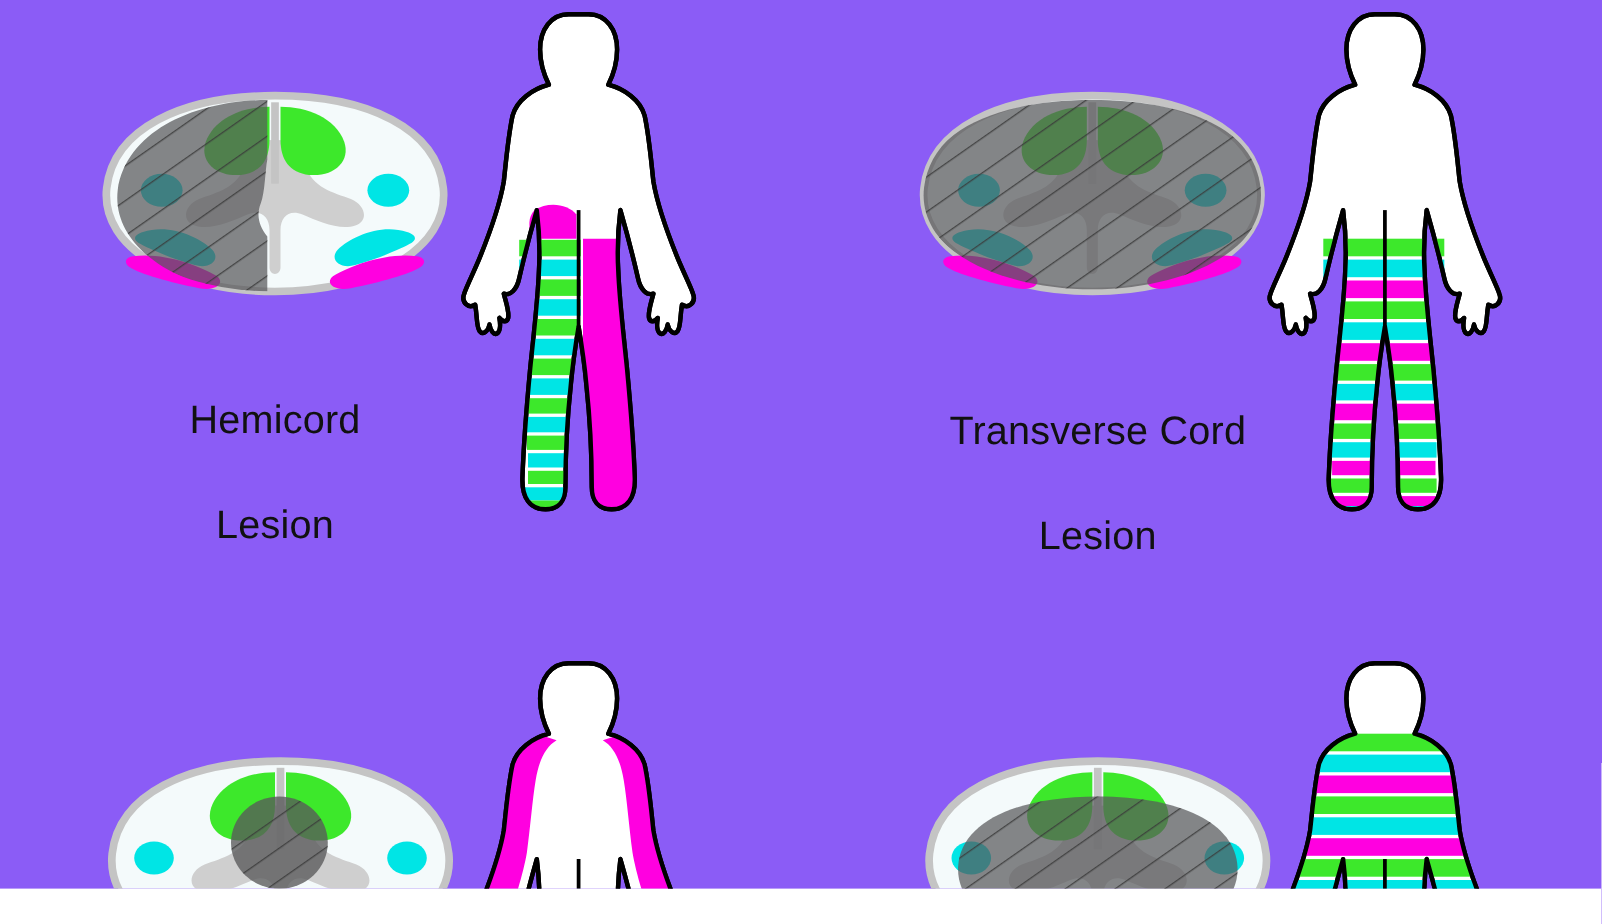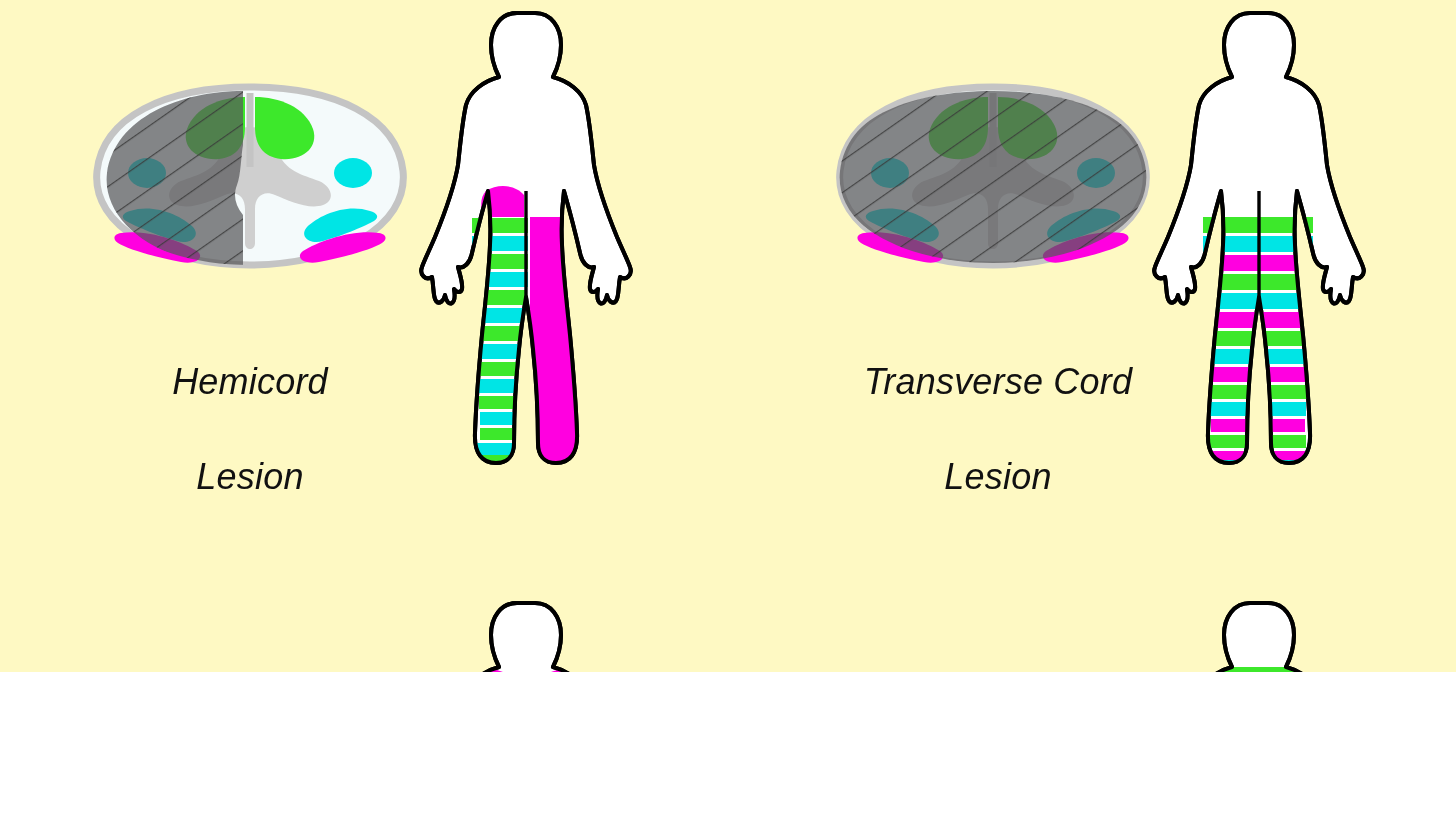--- a/index.html
+++ b/index.html
@@ -3,25 +3,24 @@
 <meta charset="utf-8">
 <style>
   html, body {
     margin: 0;
     padding: 0;
     background: #ffffff;
   }
   #figure {
     position: relative;
     width: 1456px;
-    height: 672px;
-    background: #fef9c3;
+    height: 808px;
+    background: #8b5cf6;
     overflow: hidden;
     font-family: "Liberation Sans", sans-serif;
-    font-style: italic;
   }
   .panel {
     position: absolute;
   }
   .cord-wrap, .body-wrap {
     position: absolute;
   }
   .panel-label {
     position: absolute;
     text-align: center;
@@ -155,21 +154,21 @@
         <path d="M285 136 C262 128 234 140 222 152 C214 161 224 170 238 166 C260 160 282 150 289 146 C295 142 292 138 285 136 Z" fill="#00E5E5"></path>
         <path d="M294 158 C268 154 234 166 218 176 C210 182 218 190 234 187 C260 182 288 174 297 168 C303 164 301 159 294 158 Z" fill="#FF00E0"></path>
 
         <g clip-path="url(#clipTrans)">
           <path d="M165 16 C252 16 314 44 320 96 C326 150 252 188 165 188 C78 188 4 150 10 96 C16 44 78 16 165 16 Z" fill="#58585A" opacity="0.72"></path>
           <path d="M165 16 C252 16 314 44 320 96 C326 150 252 188 165 188 C78 188 4 150 10 96 C16 44 78 16 165 16 Z" fill="url(#hatchB)" opacity="0.85"></path>
         </g>
       </svg>
     </div>
 
-    <div class="panel-label" style="left:110px;top:310px;width:320px;">
+    <div class="panel-label" style="left:110px;top:320px;width:320px;">
       <span>Transverse Cord</span><br>
       <span>Lesion</span>
     </div>
 
     <div class="body-wrap" style="left:425px;top:5px;width:230px;height:470px;">
       <svg viewBox="0 0 230 470" width="230" height="470">
         <defs>
           <clipPath id="bodyClip2">
             <path d="M115 8 C131 8 141 22 141 40 C141 54 137 64 133 72 C148 76 162 86 166 100 C170 118 172 142 174 160 C178 184 188 210 197 232 C203 246 208 256 210 262 C213 270 206 276 200 272 C198 284 199 292 196 296 C193 300 188 296 187 290 C186 296 183 300 180 298 C177 296 177 290 178 284 C175 288 171 288 170 284 C169 278 172 270 174 262 C168 264 162 258 160 248 C155 226 148 200 144 186 C142 202 141 222 142 240 C143 268 147 300 150 330 C153 362 156 400 157 428 C158 448 150 458 136 458 C124 458 118 450 118 438 C118 410 116 372 113 344 C111 322 108 304 106 292 C104 304 101 322 99 344 C96 372 94 410 94 438 C94 450 88 458 76 458 C62 458 54 448 55 428 C56 400 59 362 62 330 C65 300 69 268 70 240 C71 222 70 202 68 186 C64 200 57 226 52 248 C50 258 44 264 38 262 C40 270 43 278 42 284 C41 288 37 288 34 284 C35 290 35 296 32 298 C29 300 26 296 25 290 C24 296 19 300 16 296 C13 292 14 284 12 272 C6 276 -1 270 2 262 C4 256 9 246 15 232 C24 210 34 184 38 160 C40 142 42 118 46 100 C50 86 64 76 79 72 C75 64 71 54 71 40 C71 22 81 8 97 8 Z"></path>
           </clipPath>

